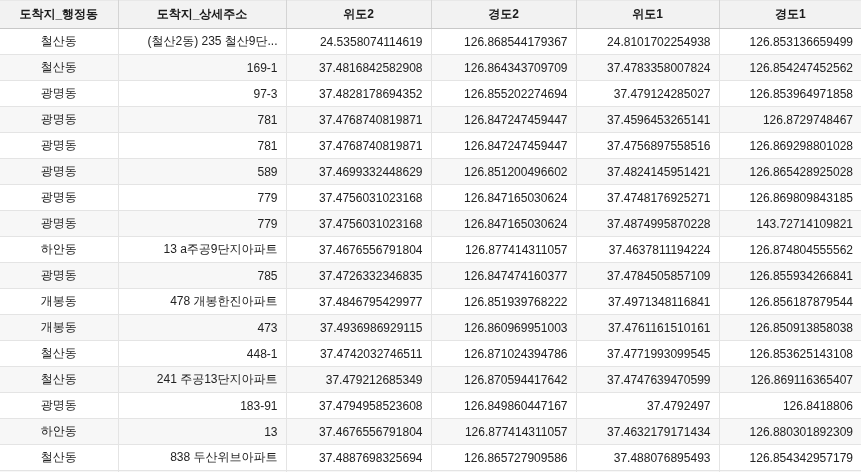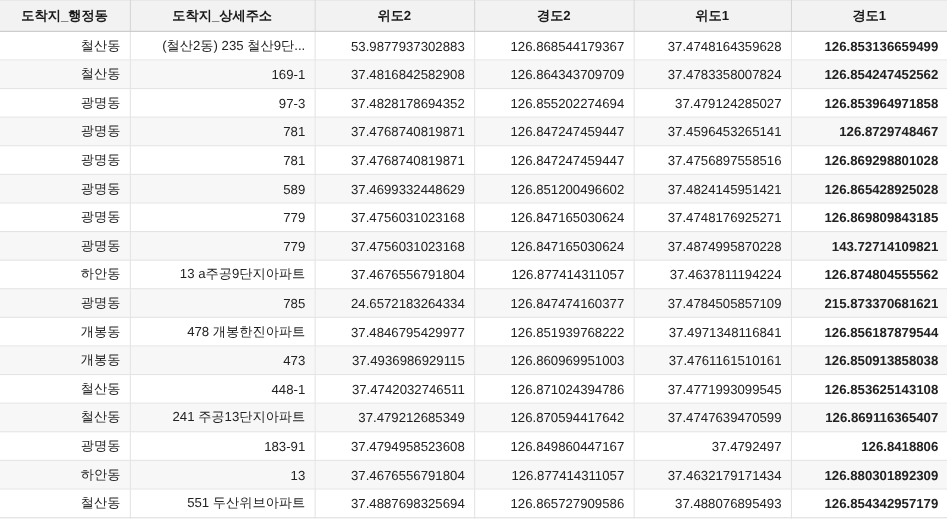--- a/index.html
+++ b/index.html
@@ -56,23 +56,23 @@
     border-right: 1px solid #e4e4e4;
     border-bottom: 1px solid #e4e4e4;
     text-align: right;
     white-space: nowrap;
     overflow: hidden;
     text-overflow: ellipsis;
     font-size: 12px;
     color: #222222;
     background: #ffffff;
   }
-  table.data-grid tbody td:last-child { border-right: none; font-weight: bold; }
+  table.data-grid tbody td:last-child { border-right: none; }
   table.data-grid tbody tr.alt td { background: #f7f7f7; }
-  table.data-grid tbody td.col-0 { text-align: right; }
+  table.data-grid tbody td.col-0 { text-align: center; }
   table.data-grid tbody td.col-1 { }
 </style>
 </head>
 <body>
 
 <div class="grid-wrap">
   <table class="data-grid">
     <colgroup>
       <col class="c0">
       <col class="c1">
@@ -88,23 +88,23 @@
         <th>위도2</th>
         <th>경도2</th>
         <th>위도1</th>
         <th>경도1</th>
       </tr>
     </thead>
     <tbody id="grid-body">
         <tr>
           <td class="col-0">철산동</td>
           <td class="col-1">(철산2동) 235 철산9단...</td>
-          <td class="col-2">53.9877937302883</td>
+          <td class="col-2">24.5358074114619</td>
           <td class="col-3">126.868544179367</td>
-          <td class="col-4">37.4748164359628</td>
+          <td class="col-4">24.8101702254938</td>
           <td class="col-5">126.853136659499</td>
         </tr>
         <tr class="alt">
           <td class="col-0">철산동</td>
           <td class="col-1">169-1</td>
           <td class="col-2">37.4816842582908</td>
           <td class="col-3">126.864343709709</td>
           <td class="col-4">37.4783358007824</td>
           <td class="col-5">126.854247452562</td>
         </tr>
@@ -160,24 +160,24 @@
           <td class="col-0">하안동</td>
           <td class="col-1">13  a주공9단지아파트</td>
           <td class="col-2">37.4676556791804</td>
           <td class="col-3">126.877414311057</td>
           <td class="col-4">37.4637811194224</td>
           <td class="col-5">126.874804555562</td>
         </tr>
         <tr class="alt">
           <td class="col-0">광명동</td>
           <td class="col-1">785</td>
-          <td class="col-2">24.6572183264334</td>
+          <td class="col-2">37.4726332346835</td>
           <td class="col-3">126.847474160377</td>
           <td class="col-4">37.4784505857109</td>
-          <td class="col-5">215.873370681621</td>
+          <td class="col-5">126.855934266841</td>
         </tr>
         <tr>
           <td class="col-0">개봉동</td>
           <td class="col-1">478 개봉한진아파트</td>
           <td class="col-2">37.4846795429977</td>
           <td class="col-3">126.851939768222</td>
           <td class="col-4">37.4971348116841</td>
           <td class="col-5">126.856187879544</td>
         </tr>
         <tr class="alt">
@@ -215,21 +215,21 @@
         <tr class="alt">
           <td class="col-0">하안동</td>
           <td class="col-1">13</td>
           <td class="col-2">37.4676556791804</td>
           <td class="col-3">126.877414311057</td>
           <td class="col-4">37.4632179171434</td>
           <td class="col-5">126.880301892309</td>
         </tr>
         <tr>
           <td class="col-0">철산동</td>
-          <td class="col-1">551 두산위브아파트</td>
+          <td class="col-1">838 두산위브아파트</td>
           <td class="col-2">37.4887698325694</td>
           <td class="col-3">126.865727909586</td>
           <td class="col-4">37.488076895493</td>
           <td class="col-5">126.854342957179</td>
         </tr>
         <tr class="alt">
           <td class="col-0">하안동</td>
           <td class="col-1">863  a광명두산위브트...</td>
           <td class="col-2">37.4692364074559</td>
           <td class="col-3">126.872222030026</td>

